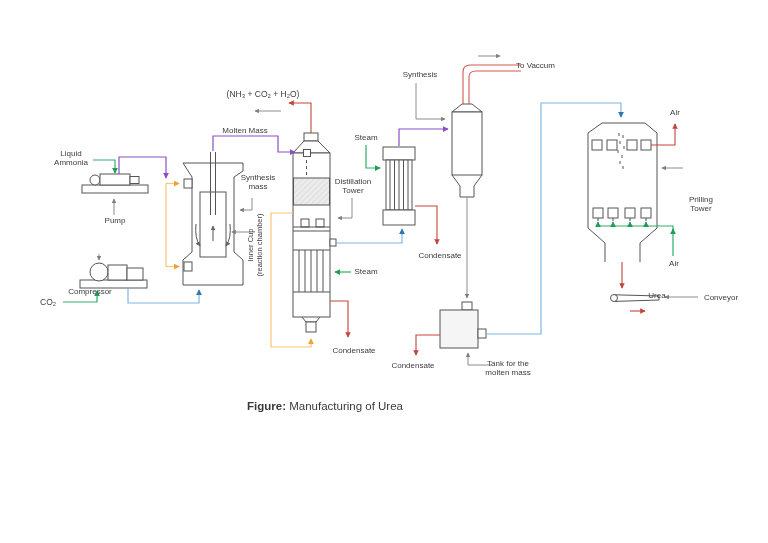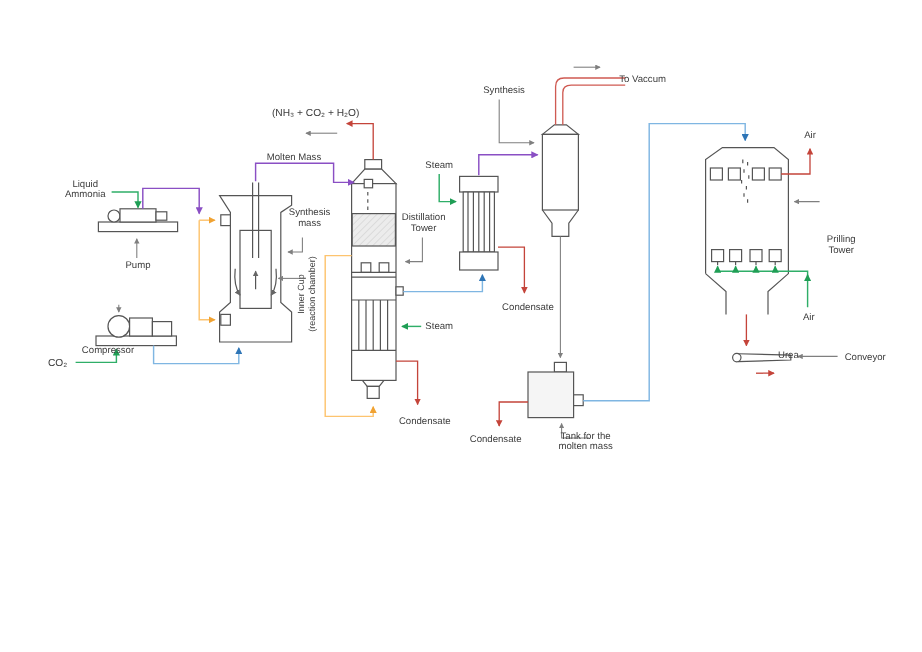--- a/index.html
+++ b/index.html
@@ -266,23 +266,24 @@
 <div class="lbl" style="left:263px;top:94px;font-size:8.5px;">(NH₃ + CO₂ + H₂O)</div>
 <div class="lbl" style="left:353px;top:186px;">Distillation
 Tower</div>
 <div class="lbl" style="left:366px;top:138px;">Steam</div>
 <div class="lbl" style="left:366px;top:272px;">Steam</div>
 <div class="lbl" style="left:354px;top:351px;">Condensate</div>
 <div class="lbl" style="left:440px;top:256px;">Condensate</div>
 <div class="lbl" style="left:413px;top:366px;">Condensate</div>
 <div class="lbl" style="left:420px;top:75px;">Synthesis</div>
 <div class="lbl left" style="left:516px;top:66px;">To Vaccum</div>
-<div class="lbl" style="left:488px;top:368px;">Tank for the
+<div class="lbl" style="left:508px;top:368px;">Tank for the
 molten mass</div>
 <div class="lbl" style="left:701px;top:167px;margin-top:37px;">Prilling
 Tower</div>
 <div class="lbl" style="left:675px;top:113px;">Air</div>
 <div class="lbl" style="left:674px;top:264px;">Air</div>
 <div class="lbl" style="left:721px;top:298px;">Conveyor</div>
 <div class="lbl" style="left:617px;top:296px;margin-left:40px;">Urea</div>
 
+<div id="caption"><b>Figure:</b><span> Manufacturing of Urea</span></div>
 
 </div>
 
 </body></html>

